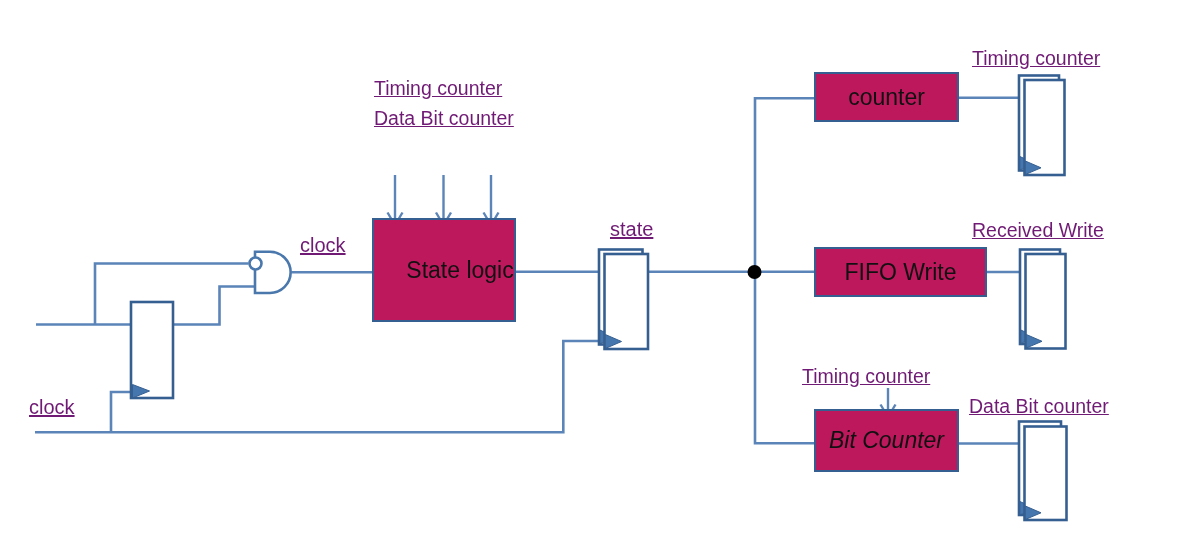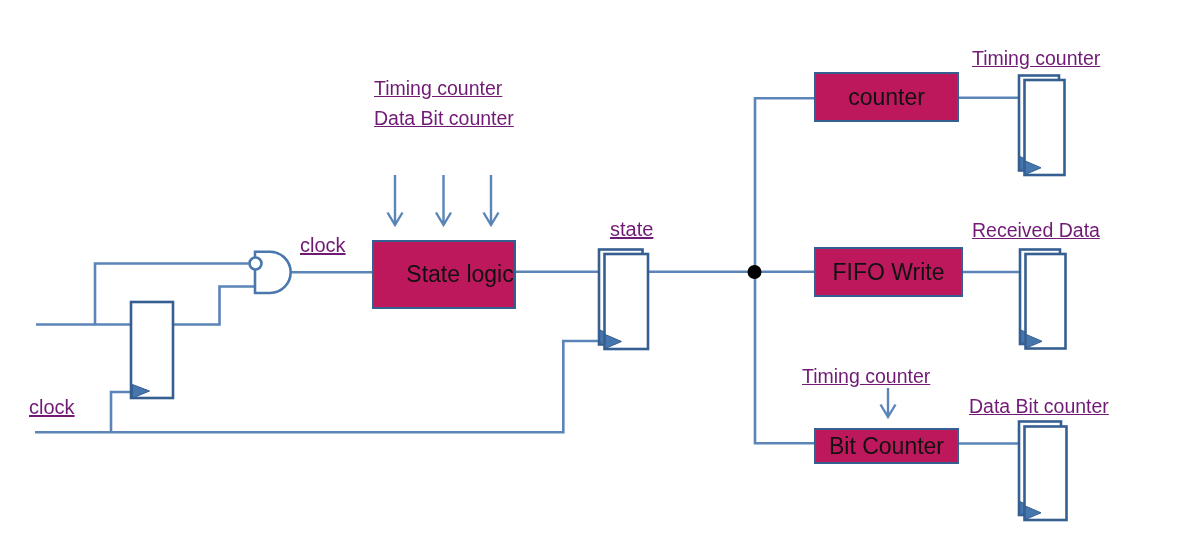--- a/index.html
+++ b/index.html
@@ -100,40 +100,40 @@
     <g>
       <path class="arrow" d="M395,175 V224 M387.5,212.5 L395,225 L402.5,212.5"></path>
       <path class="arrow" d="M443.5,175 V224 M436,212.5 L443.5,225 L451,212.5"></path>
       <path class="arrow" d="M491,175 V224 M483.5,212.5 L491,225 L498.5,212.5"></path>
     </g>
     <path class="arrow" d="M888,388 V416 M880.5,404.5 L888,417 L895.5,404.5"></path>
 
     <circle class="dot" cx="754.5" cy="272" r="7"></circle>
   </svg>
 
-  <div class="box" style="left:372px; top:240px; width:144px; height:69px;padding-left:32px;">State logic</div>
+  <div class="box" style="left:372px; top:218px; width:144px; height:104px;padding-left:32px;">State logic</div>
 
   <div class="box" style="left:814px; top:72px; width:145px; height:50px;">counter</div>
 
-  <div class="box" style="left:814px; top:247px; width:149px; height:50px;">FIFO Write</div>
+  <div class="box" style="left:814px; top:247px; width:173px; height:50px;">FIFO Write</div>
 
-  <div class="box" style="left:814px; top:428px; width:145px; height:36px;">Bit Counter</div>
+  <div class="box" style="left:814px; top:409px; width:145px; height:63px;font-style:italic;">Bit Counter</div>
 
   <div class="lbl stack" style="left:374px; top:74px;">
     <div>Timing counter</div>
     <div>Data Bit counter</div>
   </div>
 
   <div class="lbl" style="left:300px; top:234px;">clock</div>
 
   <div class="lbl" style="left:29px; top:396px;">clock</div>
 
   <div class="lbl" style="left:610px; top:218px;">state</div>
 
   <div class="lbl lbl-sm" style="left:972px; top:47px;">Timing counter</div>
 
-  <div class="lbl lbl-sm" style="left:972px; top:219px;">Received Data</div>
+  <div class="lbl lbl-sm" style="left:972px; top:219px;">Received Write</div>
 
   <div class="lbl lbl-sm" style="left:802px; top:365px;">Timing counter</div>
 
   <div class="lbl lbl-sm" style="left:969px; top:395px;">Data Bit counter</div>
 
 </div>
 
 </body></html>

